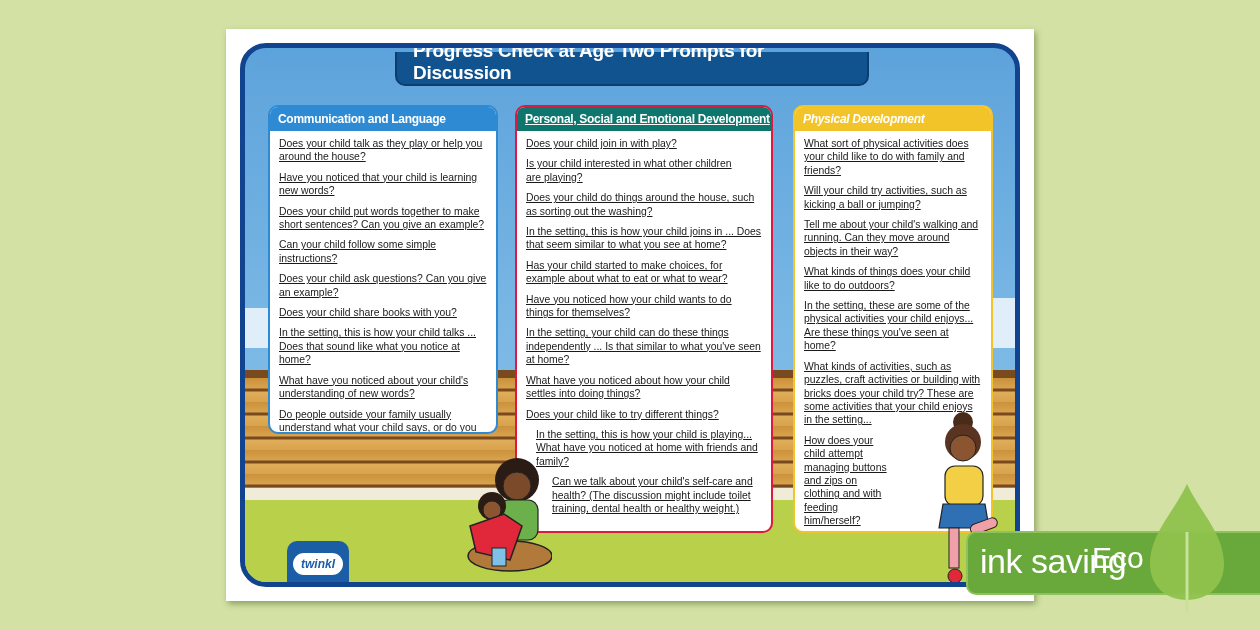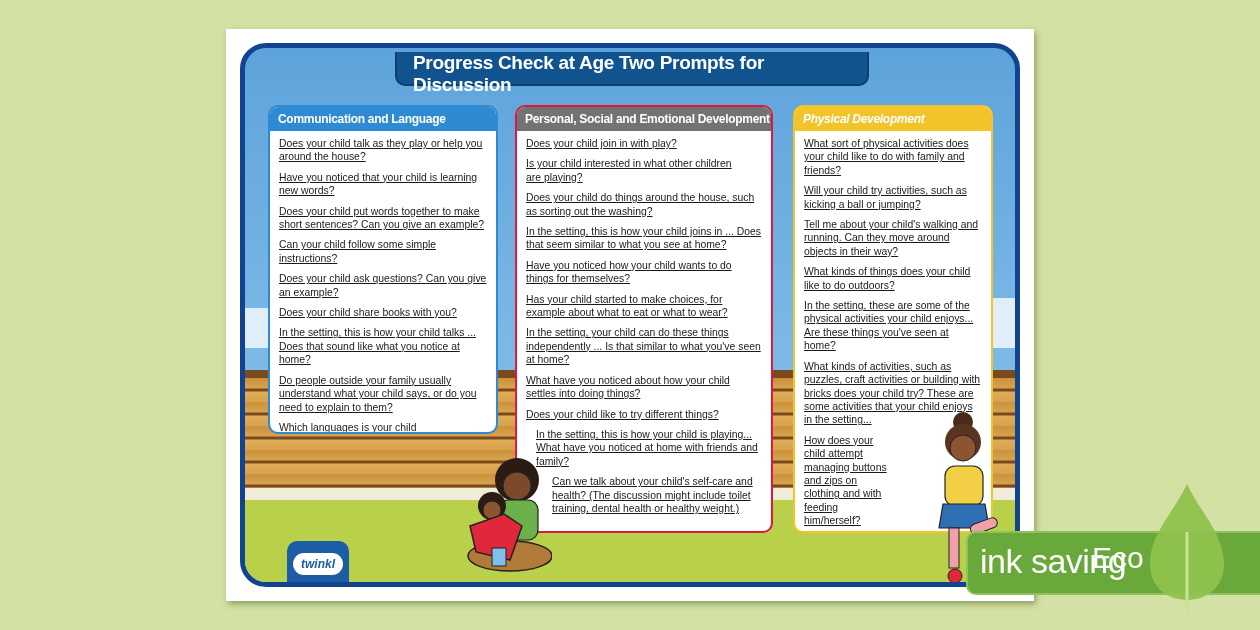--- a/index.html
+++ b/index.html
@@ -14,31 +14,31 @@
   .clouds { position: absolute; left: 0; right: 0; top: 240px; height: 120px; }
   .cloud { position: absolute; background: #eaf4fb; border-radius: 40px; opacity: 0.9; }
 
   .fence { position: absolute; left: 0; right: 0; top: 330px; height: 110px;
     background: repeating-linear-gradient(#c9913c 0px, #d9a24c 10px, #7a4a1f 11px, #7a4a1f 13px, #e0ad5a 14px, #d9a24c 24px); }
   .fence-top { position: absolute; left: 0; right: 0; top: 322px; height: 10px; background: #7a4a1f; }
   .path { position: absolute; left: 0; right: 0; top: 440px; height: 12px; background: #f1ecd9; }
   .grass { position: absolute; left: 0; right: 0; top: 452px; bottom: 0; background: #b8d04a; }
 
   .title-bar { position: absolute; left: 150px; top: 4px; width: 474px; height: 34px; background: #11538f;
-    border: 2px solid #0b3d70; border-top: none; border-radius: 0 0 10px 10px; display: flex; align-items: flex-start; justify-content: center; padding-left: 16px; }
+    border: 2px solid #0b3d70; border-top: none; border-radius: 0 0 10px 10px; display: flex; align-items: flex-end; justify-content: center; padding-left: 16px; }
   .title-bar span { color: #fff; font-weight: bold; font-size: 19px; letter-spacing: -0.3px; }
 
   .panel { position: absolute; top: 57px; border-radius: 10px; background: #fff; overflow: hidden; }
   .panel-head { height: 24px; display: flex; align-items: center; padding-left: 8px; color: #fff; font-weight: bold; font-size: 12px; letter-spacing: -0.3px; }
   .panel-body { padding: 6px 9px; font-size: 10.4px; line-height: 13.4px; color: #1a1a1a; }
   .panel-body p { margin-bottom: 7px; text-decoration: underline; }
   .p1 { left: 23px; width: 230px; height: 329px; border: 2px solid #2e8ad3; }
   .p1 .panel-head { background: #2e8ad3; }
   .p2 { left: 270px; width: 258px; height: 428px; border: 2px solid #e0173f; }
-  .p2 .panel-head { background: #737373; }
+  .p2 .panel-head { background: #0f766e; text-decoration: underline; }
   .p3 { left: 548px; width: 200px; height: 428px; border: 2px solid #f2c42a; }
   .p3 .panel-head { background: #f2c42a; font-style: italic; }
 
   .indent1 { padding-left: 10px; }
   .indent3 { padding-left: 26px; }
 
   .logo-tab { position: absolute; left: 42px; top: 493px; width: 62px; height: 46px; background: #1b5ea6;
     border-radius: 10px 10px 0 0; display: flex; align-items: center; justify-content: center; }
   .logo-cloud { background: #fff; border-radius: 16px; padding: 4px 8px; color: #1b5ea6; font-weight: bold; font-size: 12px; font-style: italic; }
 
@@ -72,34 +72,35 @@
     <div class="panel p1">
       <div class="panel-head">Communication and Language</div>
       <div class="panel-body">
         <p>Does your child talk as they play or help you around the house?</p>
         <p>Have you noticed that your child is learning new words?</p>
         <p>Does your child put words together to make short sentences? Can you give an example?</p>
         <p>Can your child follow some simple instructions?</p>
         <p>Does your child ask questions? Can you give an example?</p>
         <p>Does your child share books with you?</p>
         <p>In the setting, this is how your child talks ... Does that sound like what you notice at home?</p>
+        <p>What have you noticed about your child's understanding of new words?</p>
         <p>Do people outside your family usually understand what your child says, or do you need to explain to them?</p>
         <p style="padding-right:50px;">Which languages is your child using at home?</p>
       </div>
     </div>
 
     <div class="panel p2">
       <div class="panel-head">Personal, Social and Emotional Development</div>
       <div class="panel-body">
         <p>Does your child join in with play?</p>
         <p style="padding-right:20px;">Is your child interested in what other children are playing?</p>
         <p>Does your child do things around the house, such as sorting out the washing?</p>
         <p>In the setting, this is how your child joins in ... Does that seem similar to what you see at home?</p>
+        <p>Has your child started to make choices, for example about what to eat or what to wear?</p>
         <p style="padding-right:20px;">Have you noticed how your child wants to do things for themselves?</p>
-        <p>Has your child started to make choices, for example about what to eat or what to wear?</p>
         <p>In the setting, your child can do these things independently ... Is that similar to what you've seen at home?</p>
         <p style="padding-right:20px;">What have you noticed about how your child settles into doing things?</p>
         <p>Does your child like to try different things?</p>
         <p class="indent1">In the setting, this is how your child is playing... What have you noticed at home with friends and family?</p>
         <p class="indent3">Can we talk about your child's self-care and health? (The discussion might include toilet training, dental health or healthy weight.)</p>
       </div>
     </div>
 
     <div class="panel p3">
       <div class="panel-head">Physical Development</div>

